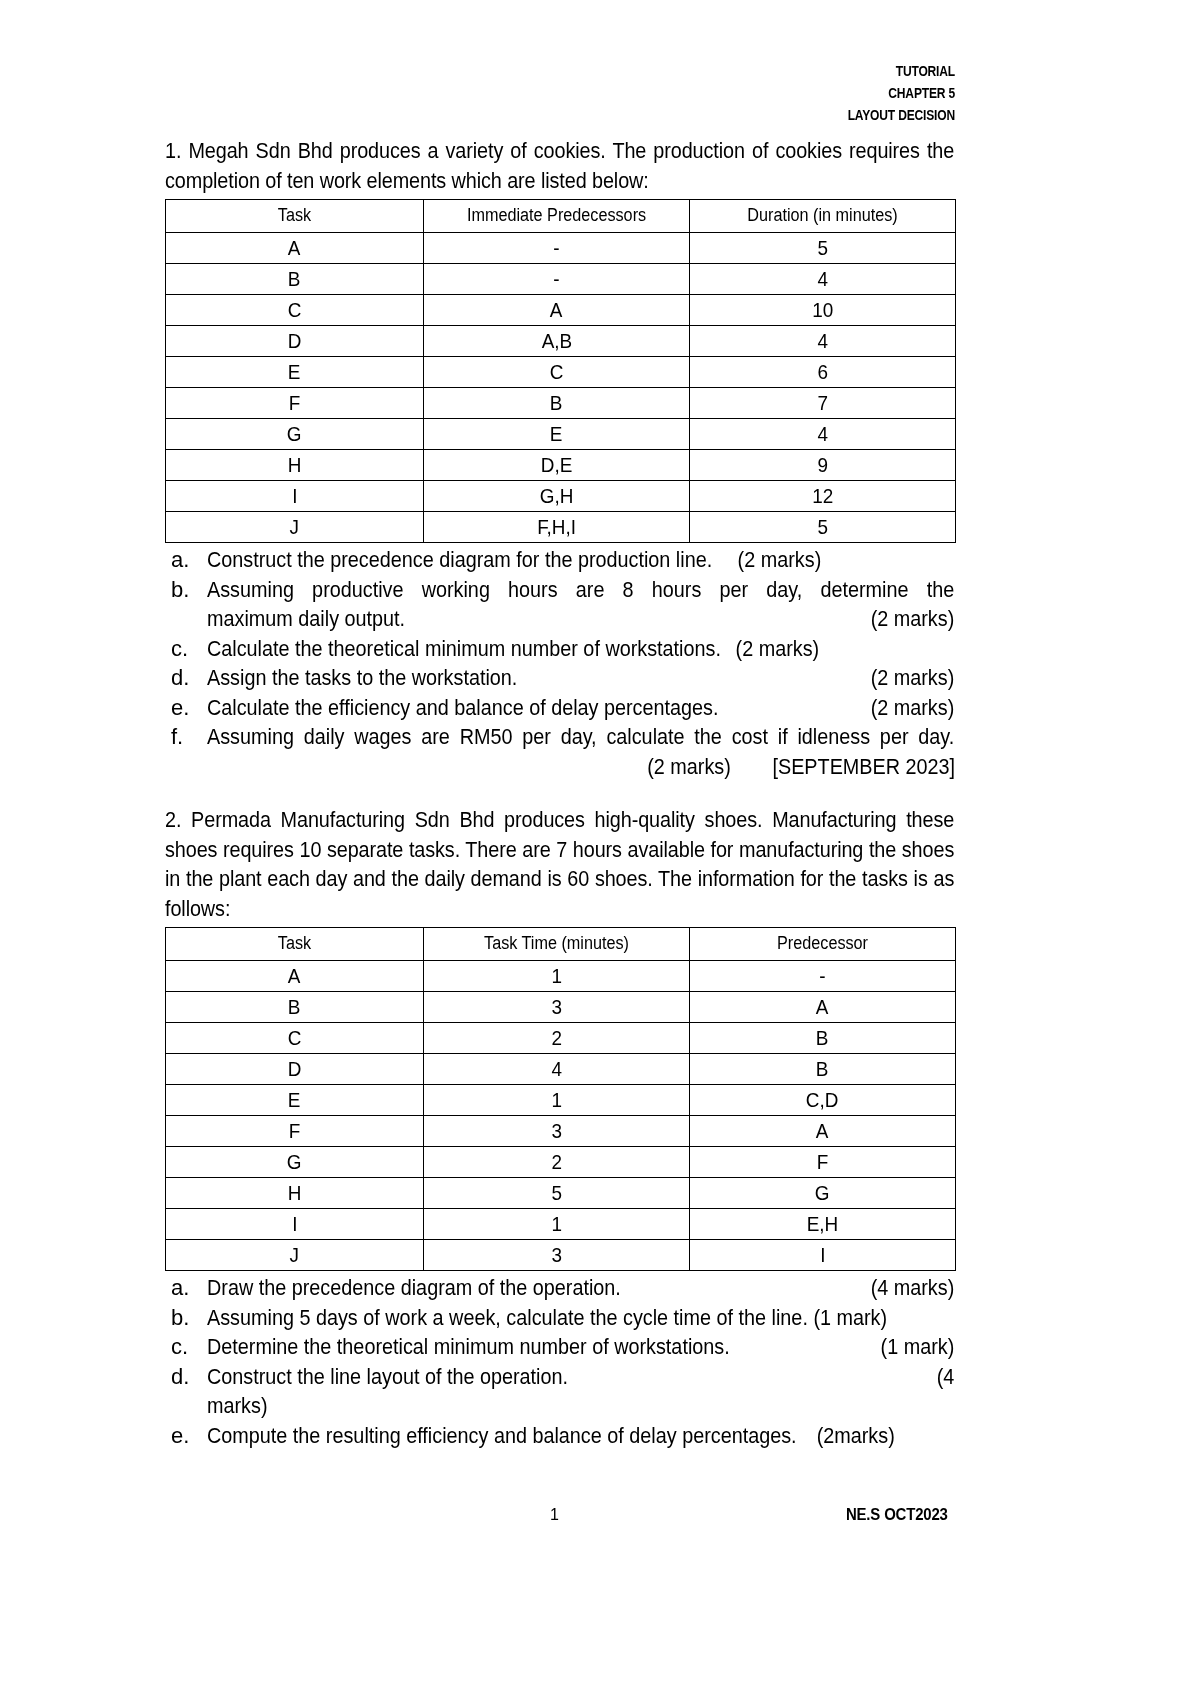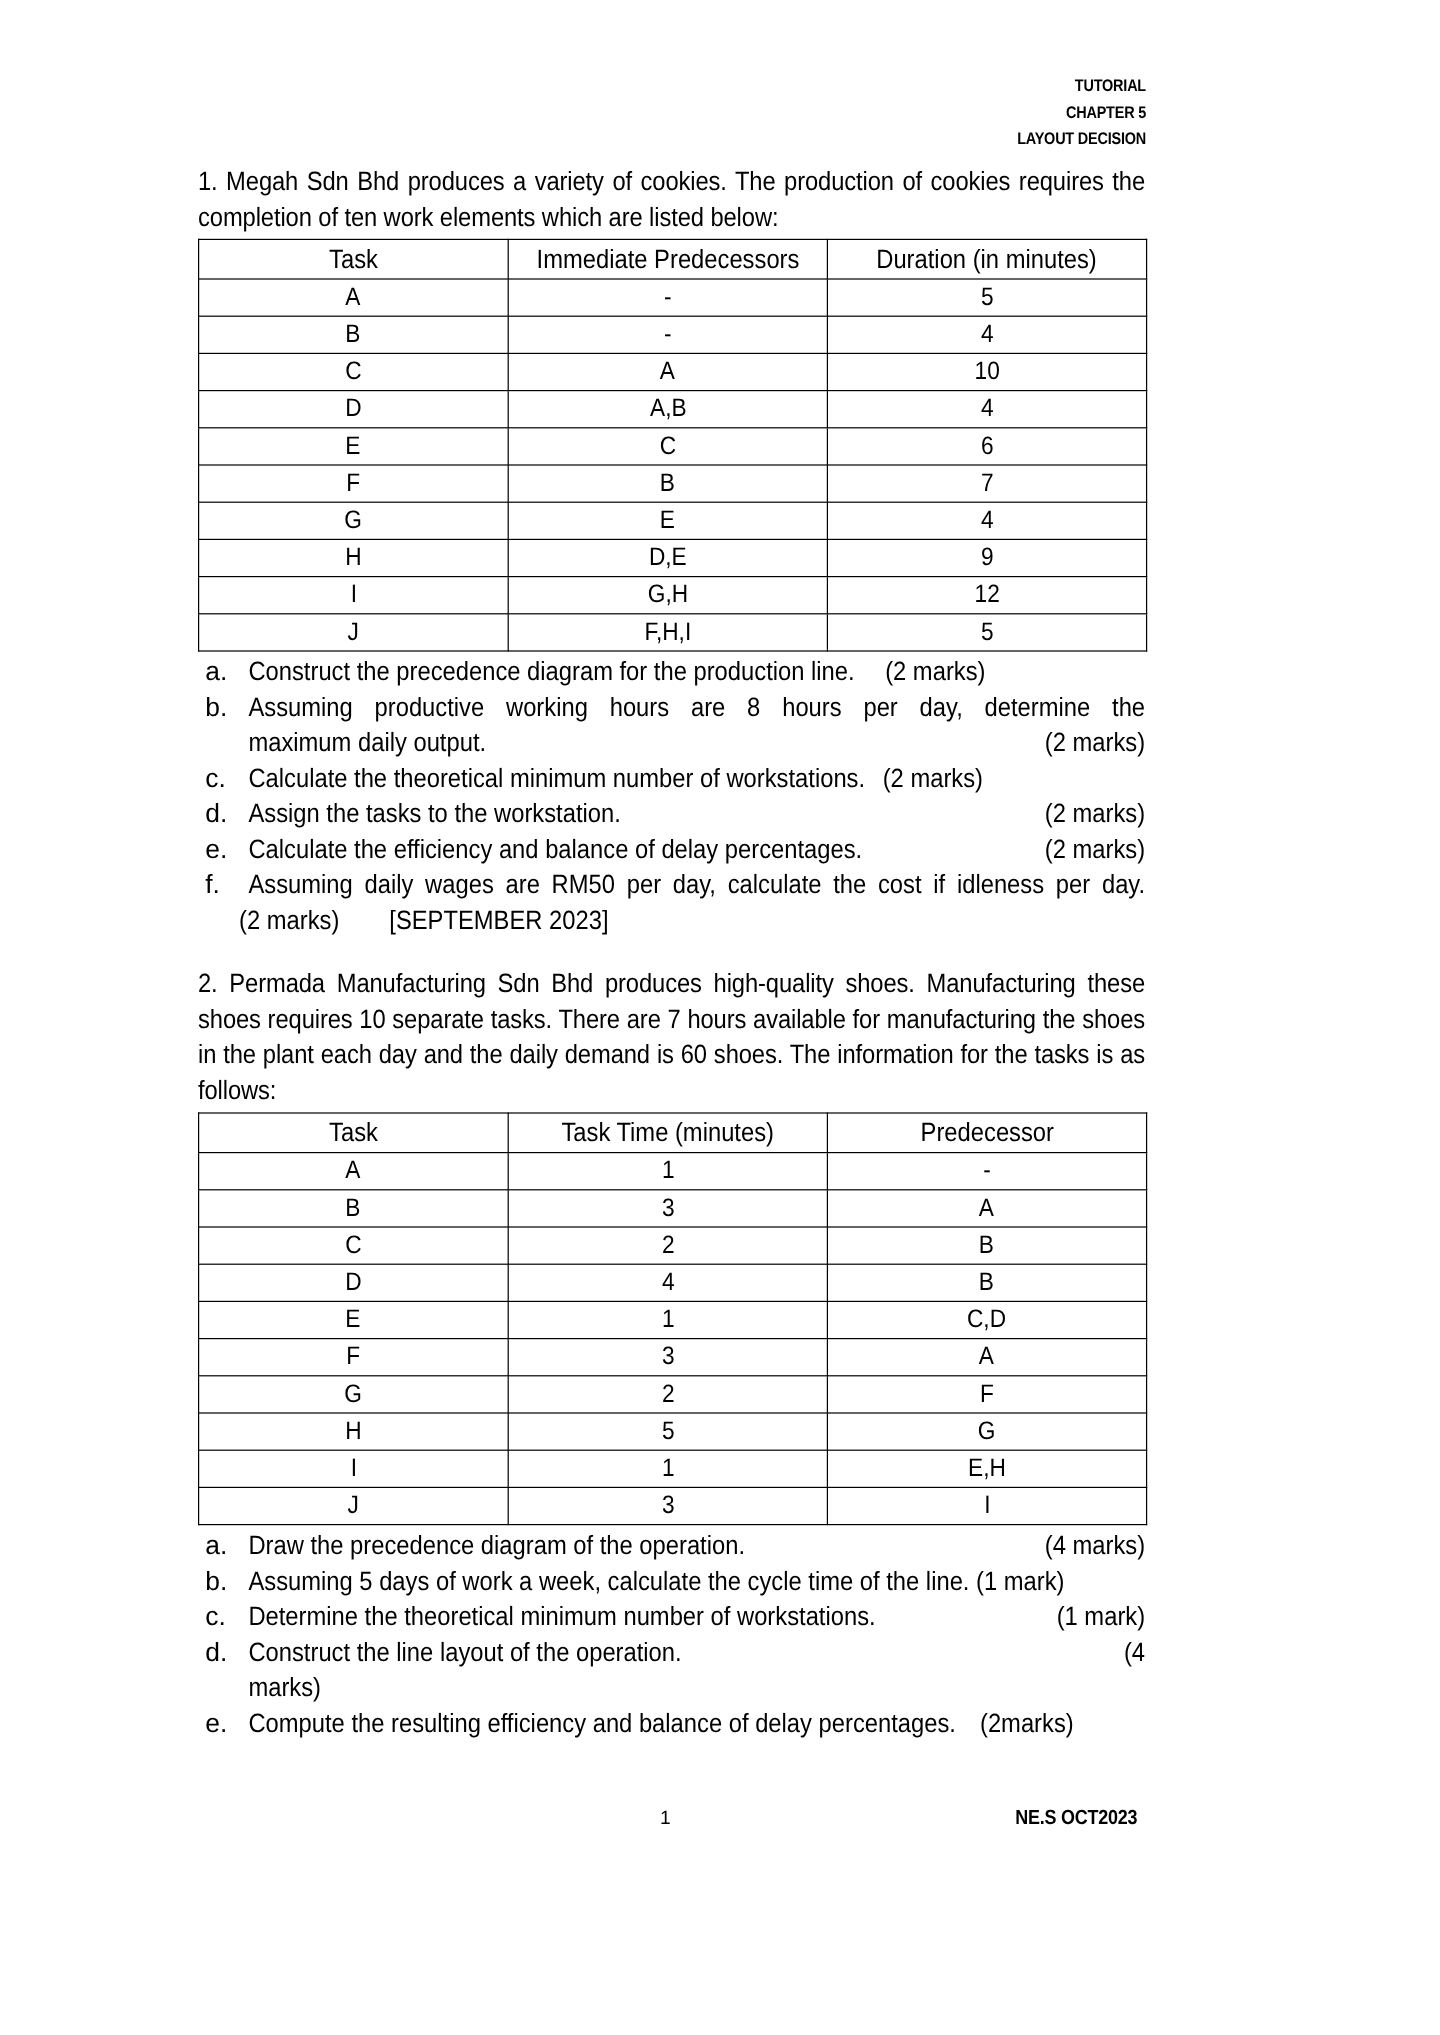--- a/index.html
+++ b/index.html
@@ -67,21 +67,21 @@
   table.dt td, table.dt th {
     border: 1.5px solid #000;
     text-align: center;
     font-size: 21px;
     line-height: 21px;
     padding: 4px 2px 5px 2px;
     height: 19px;
     font-weight: normal;
   }
   table.dt th {
-    font-size: 22px;
+    font-size: 18px;
     padding: 5px 2px 6px 2px;
   }
   table.dt .cell-inner {
     display: inline-block;
     transform: scaleX(0.9);
     transform-origin: center center;
     white-space: nowrap;
   }
   .c1 { width: 258px; }
   .c2 { width: 266px; }
@@ -113,20 +113,21 @@
     transform-origin: left top;
     width: 111%;
   }
   .qitem .txt .line2 {
     display: block;
     transform: scaleX(0.9);
     transform-origin: left top;
     width: 111%;
   }
   .trail {
+    text-align: right;
     font-size: 22px;
     line-height: 29.5px;
   }
   .trail .shrink {
     display: inline-block;
     transform: scaleX(0.9);
     transform-origin: right top;
   }
   .trail .gap { display: inline-block; width: 34px; }
 

